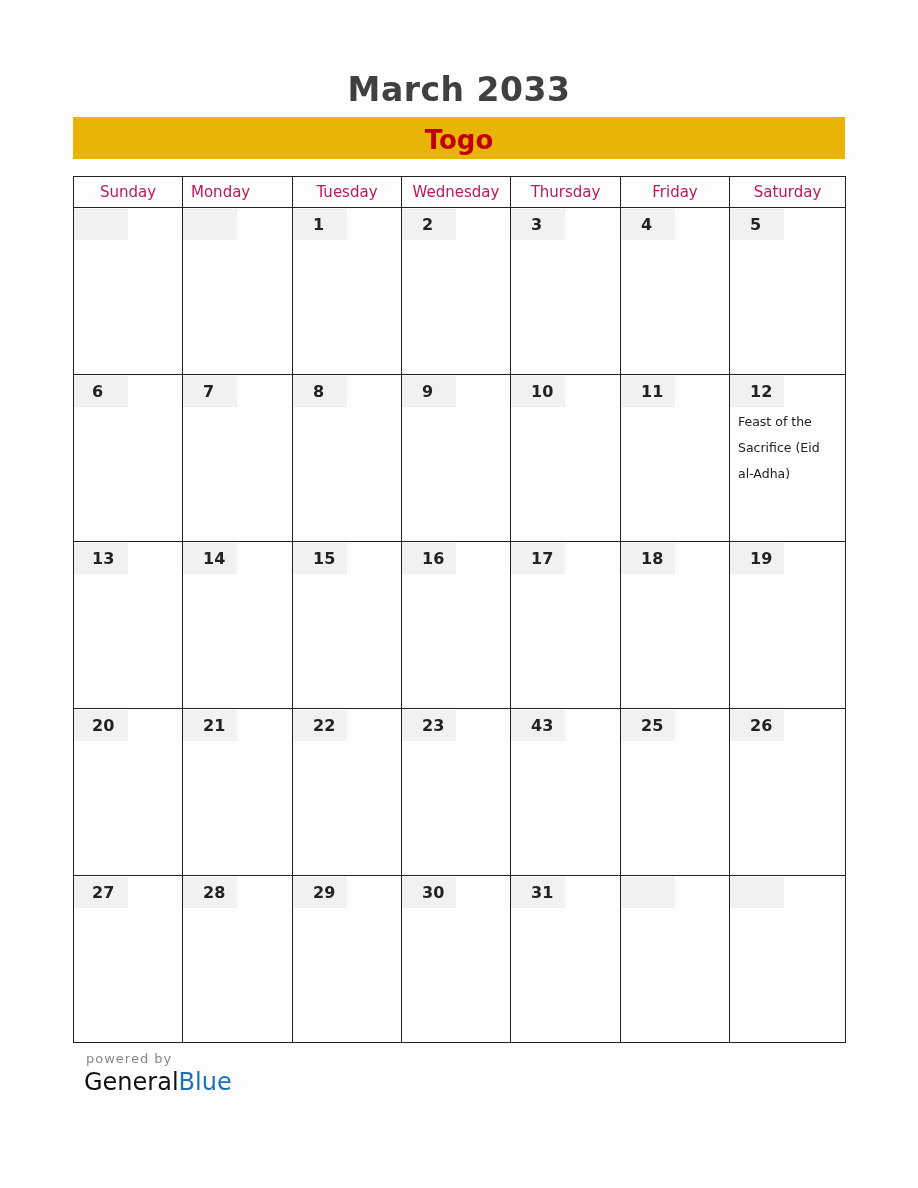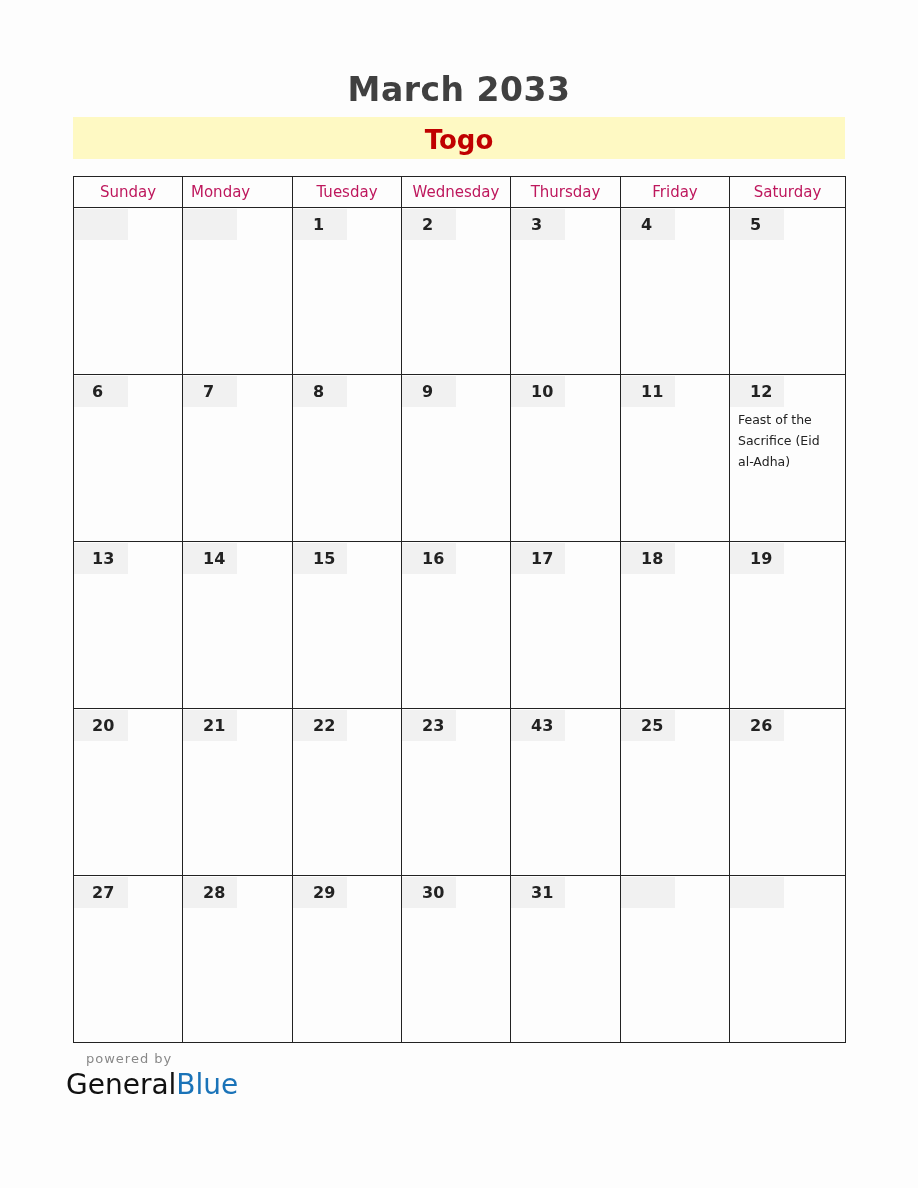--- a/index.html
+++ b/index.html
@@ -6,21 +6,21 @@
   body {
     width: 918px; height: 1188px; background: #fdfdfd;
     position: relative; font-family: "DejaVu Sans", sans-serif; overflow: hidden;
   }
   .title {
     position: absolute; left: 0; top: 70px; width: 918px; text-align: center;
     font-size: 33px; font-weight: bold; color: #404040; letter-spacing: 0.5px;
   }
   .country-bar {
     position: absolute; left: 73px; top: 117px; width: 772px; height: 42px;
-    background: #fef9c3; text-align: center;
+    background: #eab308; text-align: center;
   }
   .country {
     font-size: 26px; font-weight: bold; color: #c00000; line-height: 46px;
   }
   table.cal {
     position: absolute; left: 73px; top: 176px; border-collapse: collapse;
     table-layout: fixed;
   }
   table.cal th {
     height: 30px; border: 1.5px solid #222; font-weight: normal; font-size: 15px;
@@ -30,30 +30,30 @@
     height: 166px; border: 1.5px solid #222; vertical-align: top; padding: 0;
     position: relative;
   }
   .daynum {
     display: block; width: 54px; height: 31px; margin-top: 1px; background: #f1f1f1;
     font-size: 16px; font-weight: bold; color: #222; line-height: 31px;
     padding-left: 0; text-indent: 20px; box-sizing: border-box;
   }
   td.sun .daynum { text-indent: 18px; }
   .event {
-    display: block; margin: 2px 0 0 8px; font-size: 12.5px; color: #222; line-height: 21px;
+    display: block; margin: 2px 0 0 8px; font-size: 12.5px; color: #222; line-height: 26px;
     width: 100px;
   }
   .powered {
     position: absolute; left: 86px; top: 1051px; font-size: 13px; color: #888;
     letter-spacing: 1px;
     text-align: center;
   }
   .brand {
-    position: absolute; left: 66px; top: 1068px; font-size: 28px; color: #111;
+    position: absolute; left: 84px; top: 1068px; font-size: 24px; color: #111;
   }
   .brand .blue { color: #1a73b8; }
 </style>
 </head>
 <body>
 
 <div class="title">March 2033</div>
 <div class="country-bar">
   <span class="country">Togo</span>
 </div>

